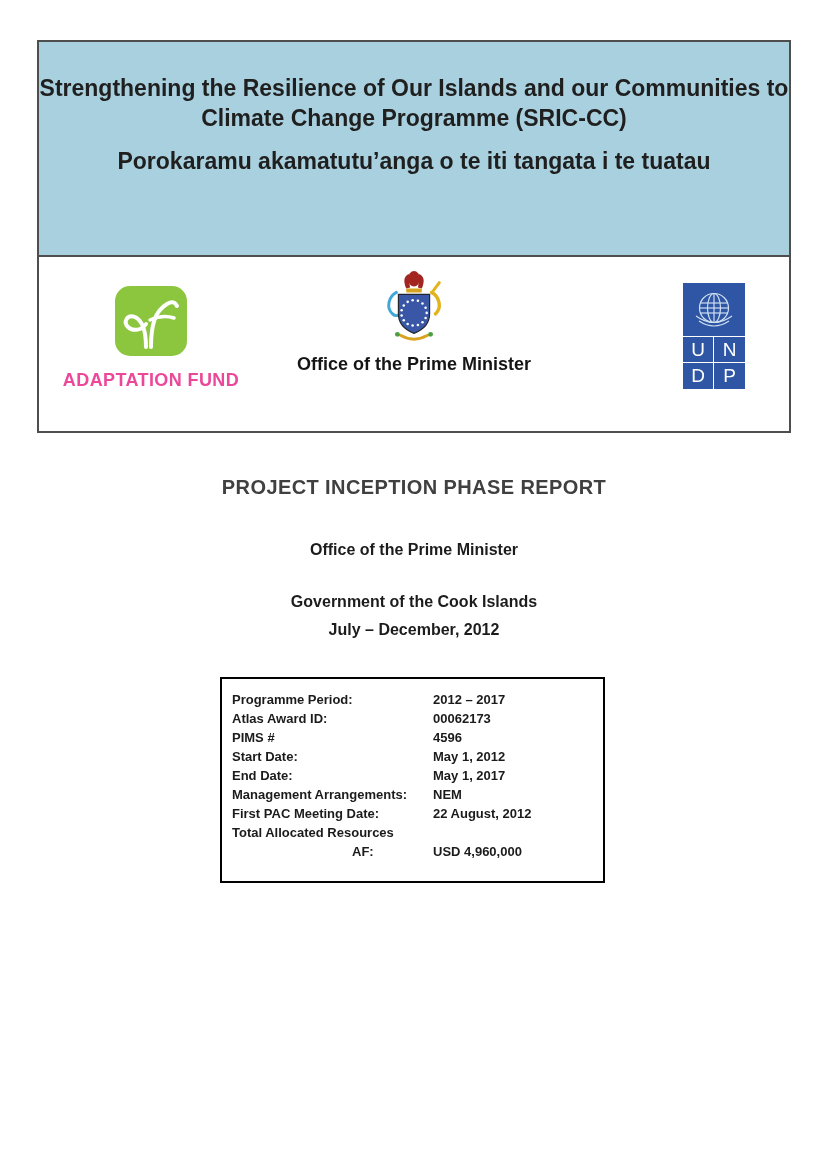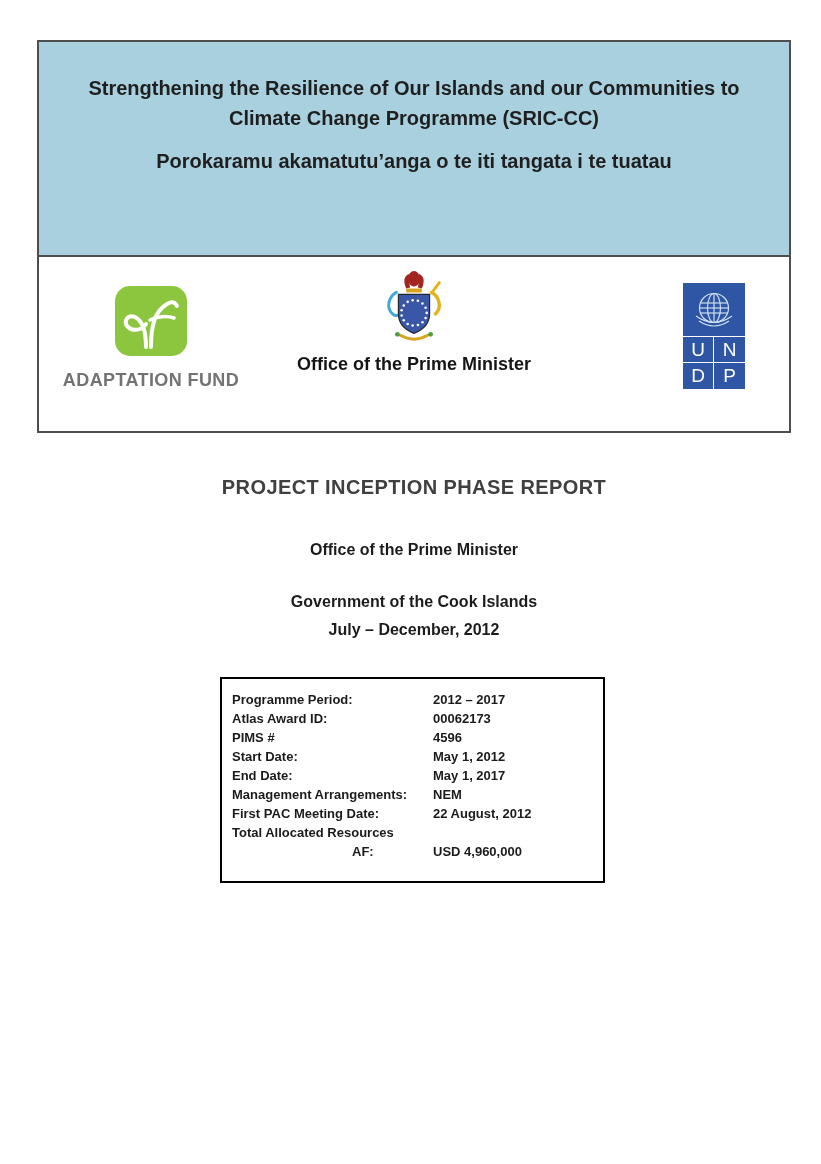--- a/index.html
+++ b/index.html
@@ -20,28 +20,28 @@
     border: 2px solid #4e4e4e;
     background: #ffffff;
   }
   .banner {
     width: 100%; height: 215px;
     background: #a9d0de;
     border-bottom: 2px solid #4e4e4e;
     text-align: center;
     padding-top: 31px;
   }
-  .banner p { margin: 0; font-size: 20px; font-weight: bold; line-height: 30px; color: #1f1f1f; }
+  .banner p { margin: 0; font-size: 23px; font-weight: bold; line-height: 30px; color: #1f1f1f; }
   .banner p.maori { margin-top: 13px; }
 
   
   .logo-row { position: relative; width: 100%; height: 174px; background: #ffffff; }
 
   .af-block { position: absolute; left: 17px; top: 28px; width: 190px; text-align: center; }
-  .af-label { margin-top: 9px; font-size: 18px; font-weight: bold; letter-spacing: 0.4px; color: #737373; white-space: nowrap; }
+  .af-label { margin-top: 9px; font-size: 18px; font-weight: bold; letter-spacing: 0.4px; color: #ec4899; white-space: nowrap; }
 
   .opm-block { position: absolute; left: 50%; transform: translateX(-50%); top: 12px; width: 320px; text-align: center; }
   .opm-label { margin-top: 3px; font-size: 18px; font-weight: bold; color: #151515; white-space: nowrap; }
 
   .undp-logo { position: absolute; left: 644px; top: 26px; width: 62px; height: 106px; background: #2e56a4; }
   .undp-emblem { position: absolute; top: 0; left: 0; }
   .undp-letters {
     position: absolute; left: 0; top: 53px; width: 62px; height: 53px;
     display: grid; grid-template-columns: 1fr 1fr; grid-template-rows: 1fr 1fr;
     border-top: 1px solid #ffffff;

